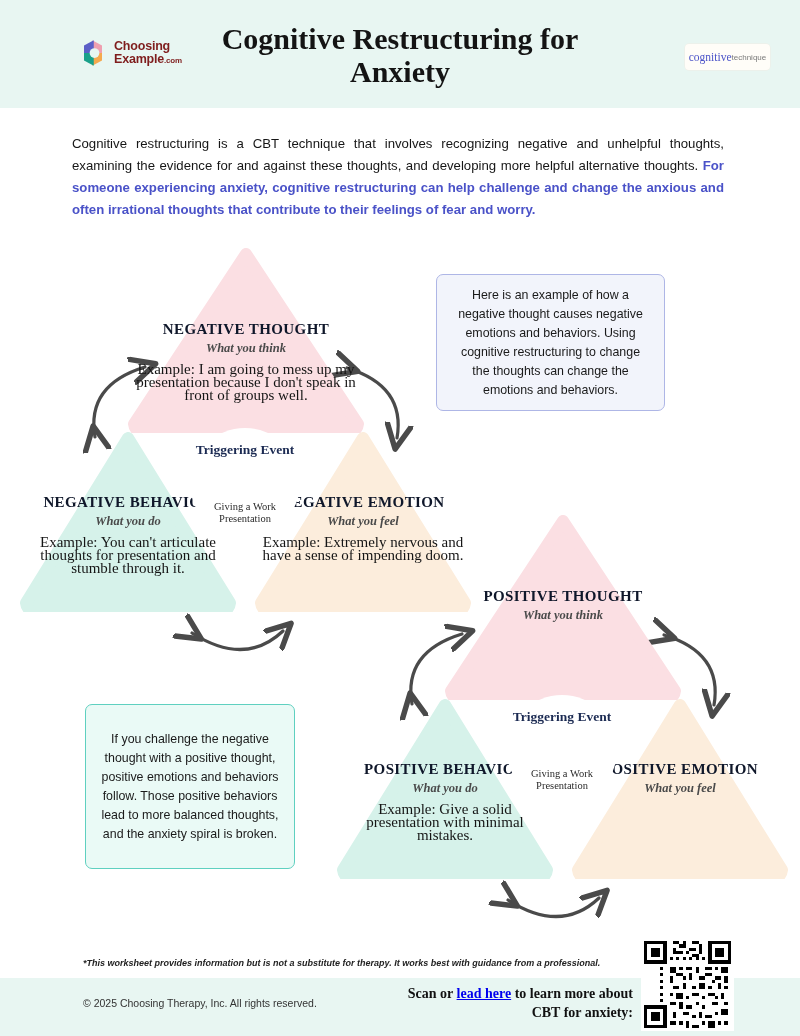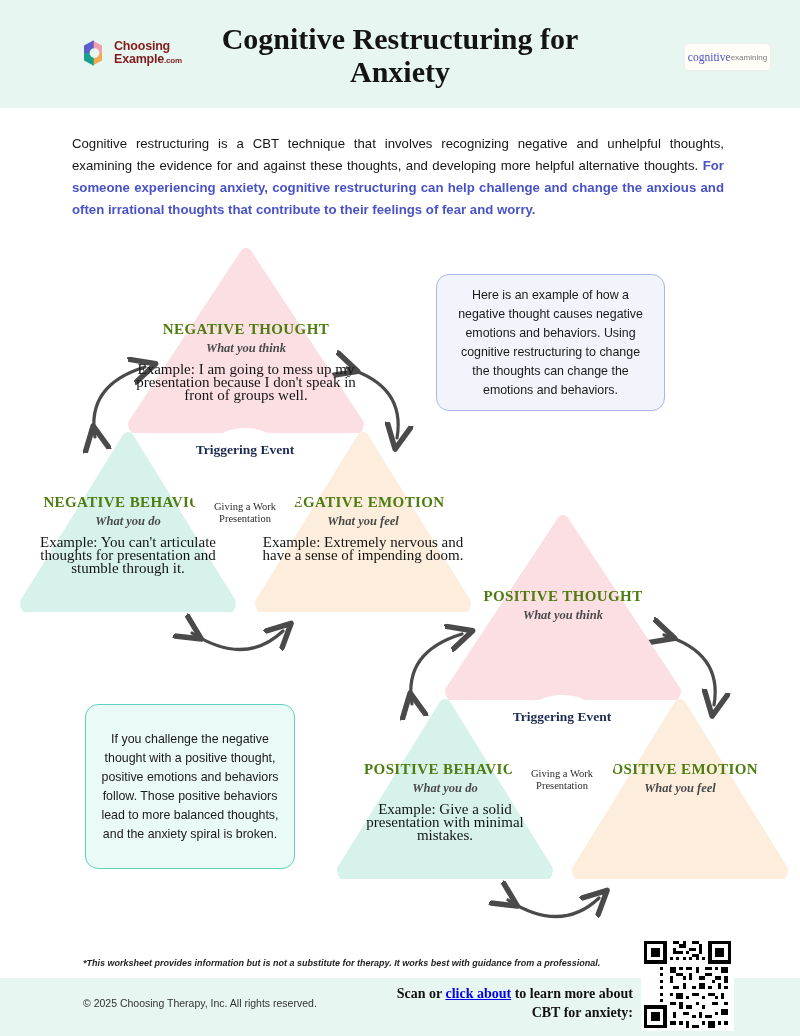--- a/index.html
+++ b/index.html
@@ -117,21 +117,21 @@
     left: 0;
     width: 100%;
     text-align: center;
   }
   .tri-title {
     font-family: "Liberation Serif", serif;
     font-weight: 700;
     font-size: 15px;
     line-height: 17px;
     letter-spacing: 0.4px;
-    color: #4d7c0f;
+    color: #0f172a;
   }
   .tri-sub {
     font-family: "Liberation Serif", serif;
     font-style: italic;
     font-weight: 700;
     font-size: 12.5px;
     line-height: 16px;
     color: #4a4a4a;
     margin-top: 2px;
   }
@@ -167,21 +167,21 @@
     font-family: "Liberation Serif", serif;
     font-size: 10.5px;
     line-height: 12px;
     color: #2b2b2b;
     margin-top: 4px;
   }
 
   
   .callout {
     position: absolute;
-    border-radius: 13px;
+    border-radius: 7px;
     display: flex;
     align-items: center;
     justify-content: center;
     text-align: center;
     font-size: 12.4px;
     line-height: 19px;
     color: #1a1a1a;
     padding: 10px 14px;
   }
   .callout-purple {
@@ -259,21 +259,21 @@
     <div class="logo-text">
       <div>Choosing</div>
       <div><span>Example</span><span class="dotcom">.com</span></div>
     </div>
   </div>
 
   <div class="header-title">Cognitive Restructuring for Anxiety</div>
 
   <div class="badge">
     <div class="badge-top">cognitive</div>
-    <div class="badge-bottom">examining</div>
+    <div class="badge-bottom">technique</div>
   </div>
 </div>
 
 <p class="intro"><span>Cognitive restructuring is a CBT technique that involves recognizing negative and unhelpful thoughts, examining the evidence for and against these thoughts, and developing more helpful alternative thoughts. </span><span class="accent">For someone experiencing anxiety, cognitive restructuring can help challenge and change the anxious and often irrational thoughts that contribute to their feelings of fear and worry.</span></p>
 
 <svg class="diagram" viewBox="0 0 800 1036">
   <defs>
     <marker id="ah" markerWidth="9" markerHeight="9" refX="4.5" refY="4.5" orient="auto">
       <path d="M0.5,0.8 L8,4.5 L0.5,8.2" fill="none" stroke="#4a4a4a" stroke-width="1.7" stroke-linecap="round" stroke-linejoin="round"></path>
     </marker>
@@ -375,21 +375,21 @@
 <div class="callout callout-teal" style="left:85px; top:704px; width:210px; height:165px;">
   <span>If you challenge the negative thought with a positive thought, positive emotions and behaviors follow. Those positive behaviors lead to more balanced thoughts, and the anxiety spiral is broken.</span>
 </div>
 
 <div class="disclaimer">*This worksheet provides information but is not a substitute for therapy. It works best with guidance from a professional.</div>
 
 <div class="footer-band"></div>
 
 <div class="copyright">© 2025 Choosing Therapy, Inc. All rights reserved.</div>
 
-<div class="scan-text"><span>Scan or </span><a class="lnk" href="#">click about</a><span> to learn more about CBT for anxiety:</span></div>
+<div class="scan-text"><span>Scan or </span><a class="lnk" href="#">lead here</a><span> to learn more about CBT for anxiety:</span></div>
 
 <svg class="qr" viewBox="0 0 29 29" shape-rendering="crispEdges">
   <rect width="29" height="29" fill="#ffffff"></rect>
   <g fill="#000000">
 
     <rect x="1" y="1" width="7" height="1"></rect>
       <rect x="1" y="7" width="7" height="1"></rect>
     <rect x="1" y="1" width="1" height="7"></rect>
       <rect x="7" y="1" width="1" height="7"></rect>
     <rect x="3" y="3" width="3" height="3"></rect>

